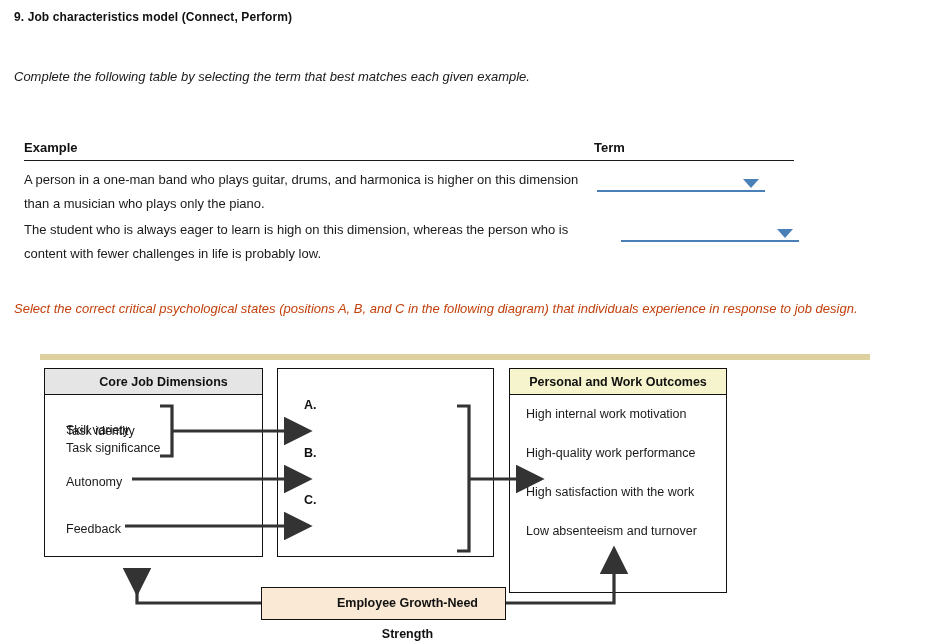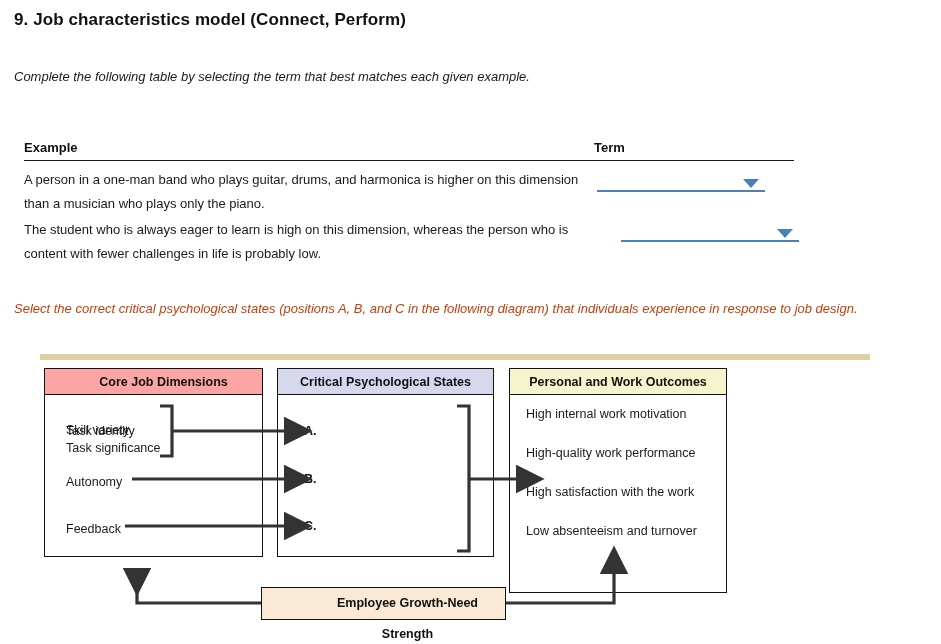--- a/index.html
+++ b/index.html
@@ -14,21 +14,21 @@
     font-family: "Liberation Sans", sans-serif;
     color: #1a1a1a;
     overflow: hidden;
   }
 
   
   .q-title {
     position: absolute;
     left: 14px;
     top: 10px;
-    font-size: 17px;
+    font-size: 12px;
     font-weight: bold;
     color: #111111;
     letter-spacing: 0.1px;
   }
 
   
   .instr-1 {
     position: absolute;
     left: 14px;
     top: 69px;
@@ -152,21 +152,21 @@
   .panel-head {
     height: 26px;
     line-height: 26px;
     text-align: center;
     font-size: 12.5px;
     font-weight: bold;
     color: #111111;
     border-bottom: 1px solid #111111;
     box-sizing: border-box;
   }
-  .head-green  { background: #fca5a5; padding-left: 20px; }
+  .head-green  { background: #e5e5e5; padding-left: 20px; }
   .head-blue   { background: #d6d9ed; }
   .head-yellow { background: #f6f4cd; }
 
   .panel-body {
     position: relative;
     height: 162px;
   }
 
   
   .dim {
@@ -280,21 +280,20 @@
     <div class="panel-body">
       <div class="dim dim-1">Skill variety</div>
       <div class="dim dim-2">Task identity</div>
       <div class="dim dim-3">Task significance</div>
       <div class="dim dim-auto">Autonomy</div>
       <div class="dim dim-feed">Feedback</div>
     </div>
   </div>
 
   <div class="panel panel-mid">
-    <div class="panel-head head-blue">Critical Psychological States</div>
     <div class="panel-body">
       <div class="abc abc-a">A.</div>
       <div class="abc abc-b">B.</div>
       <div class="abc abc-c">C.</div>
     </div>
   </div>
 
   <div class="panel panel-right">
     <div class="panel-head head-yellow">Personal and Work Outcomes</div>
     <div class="panel-body">

